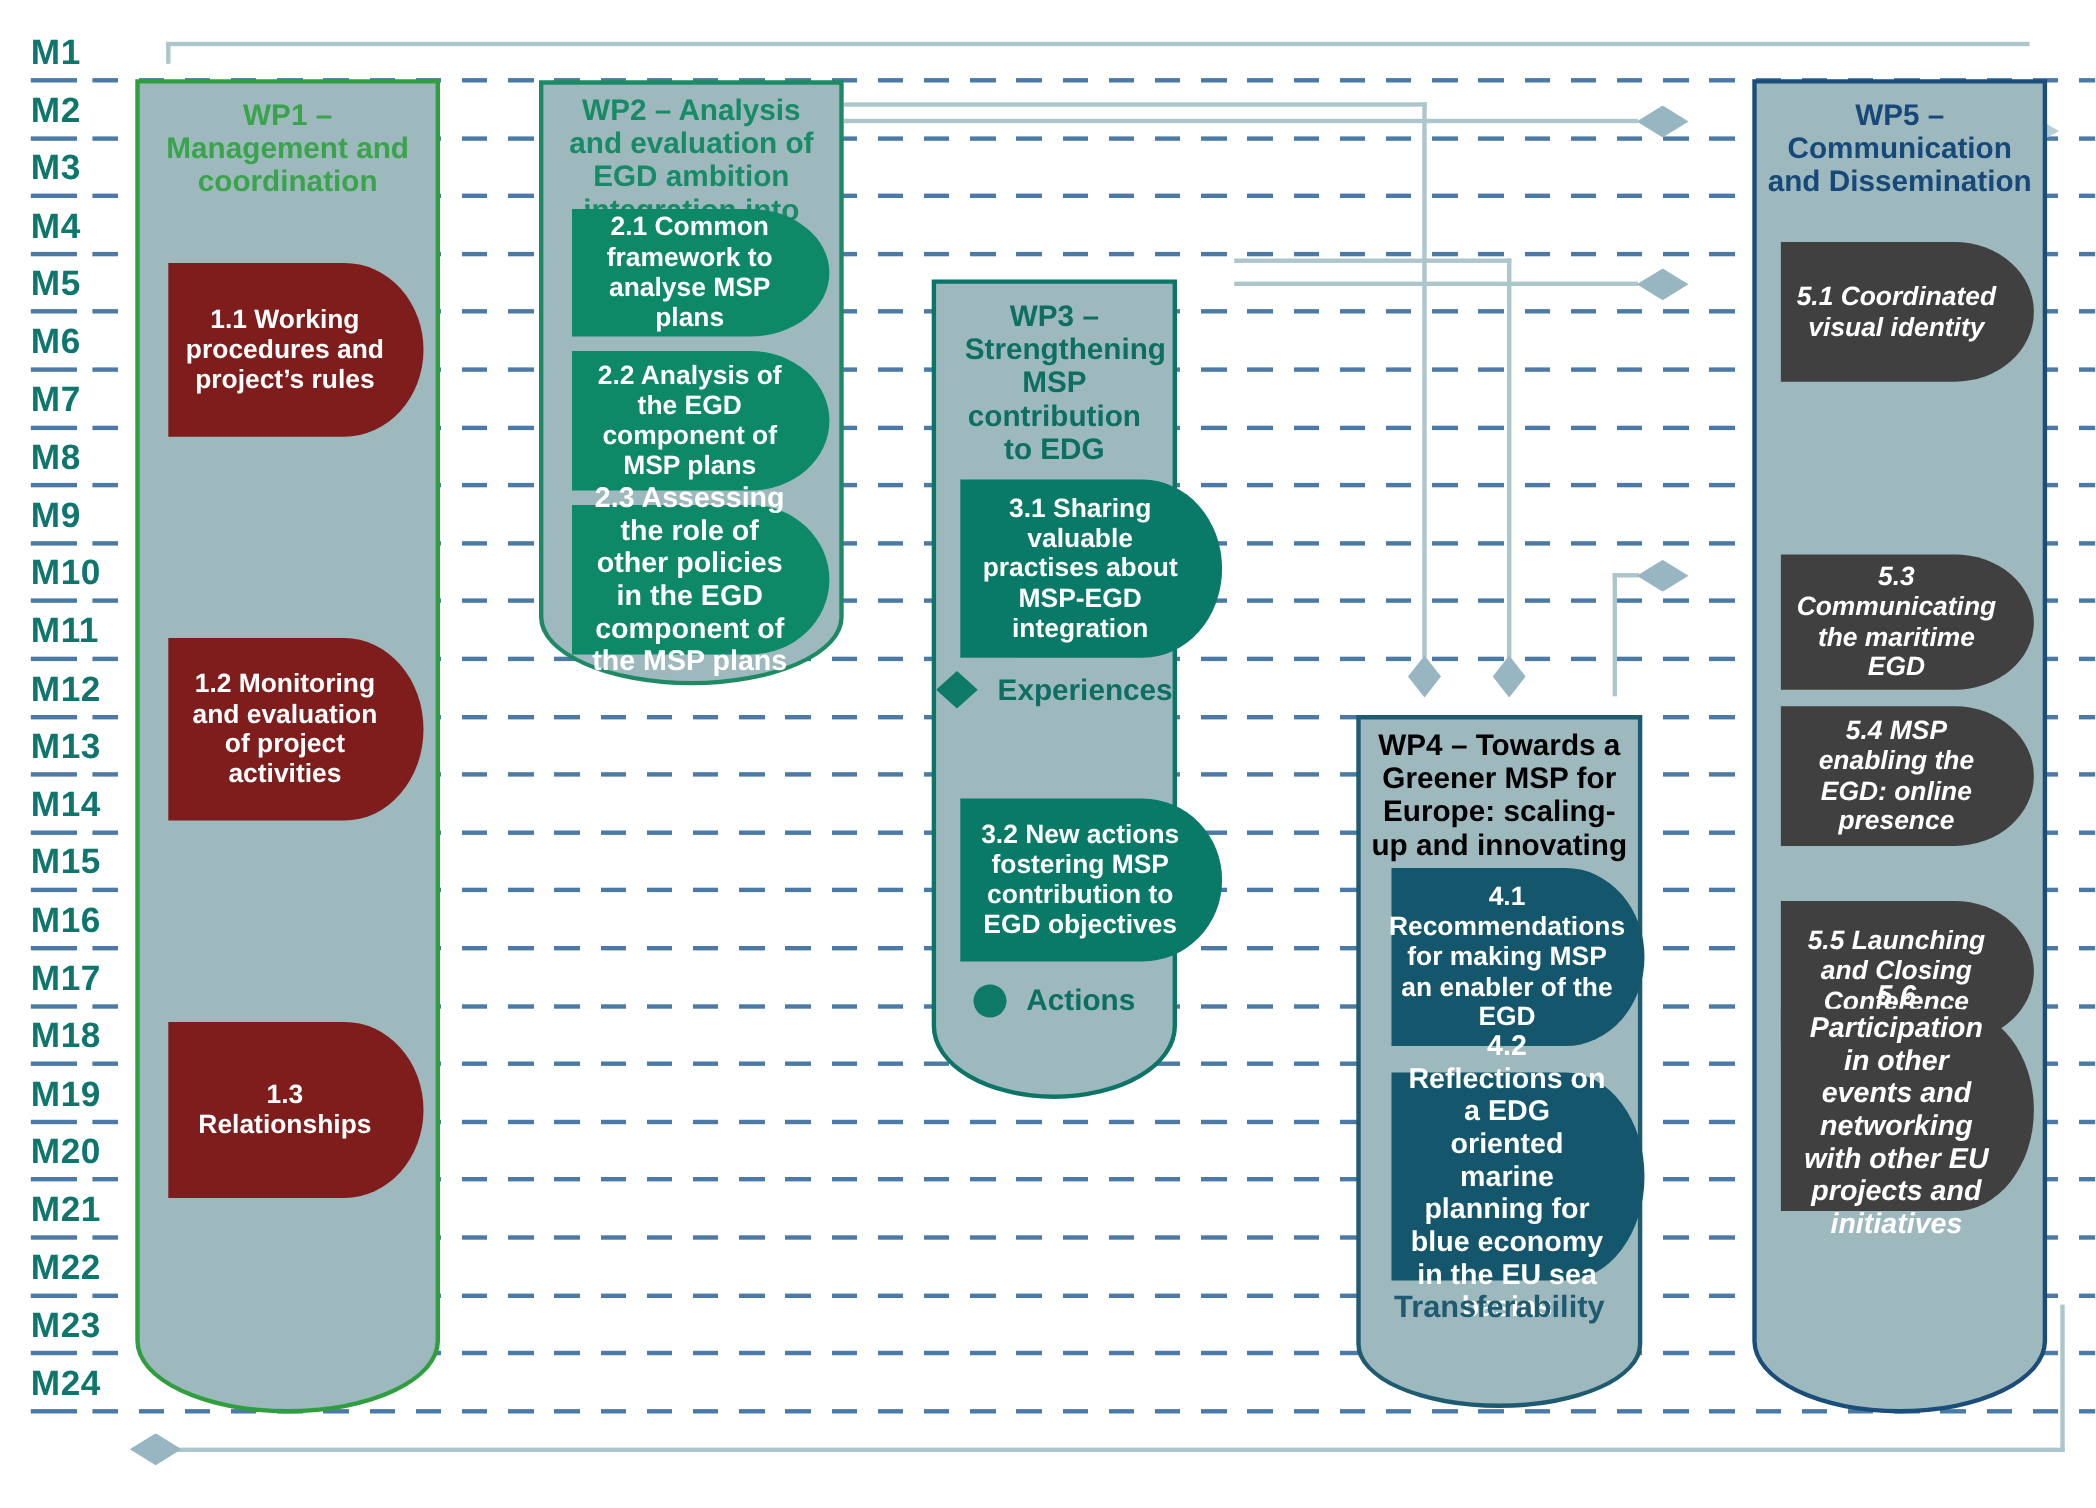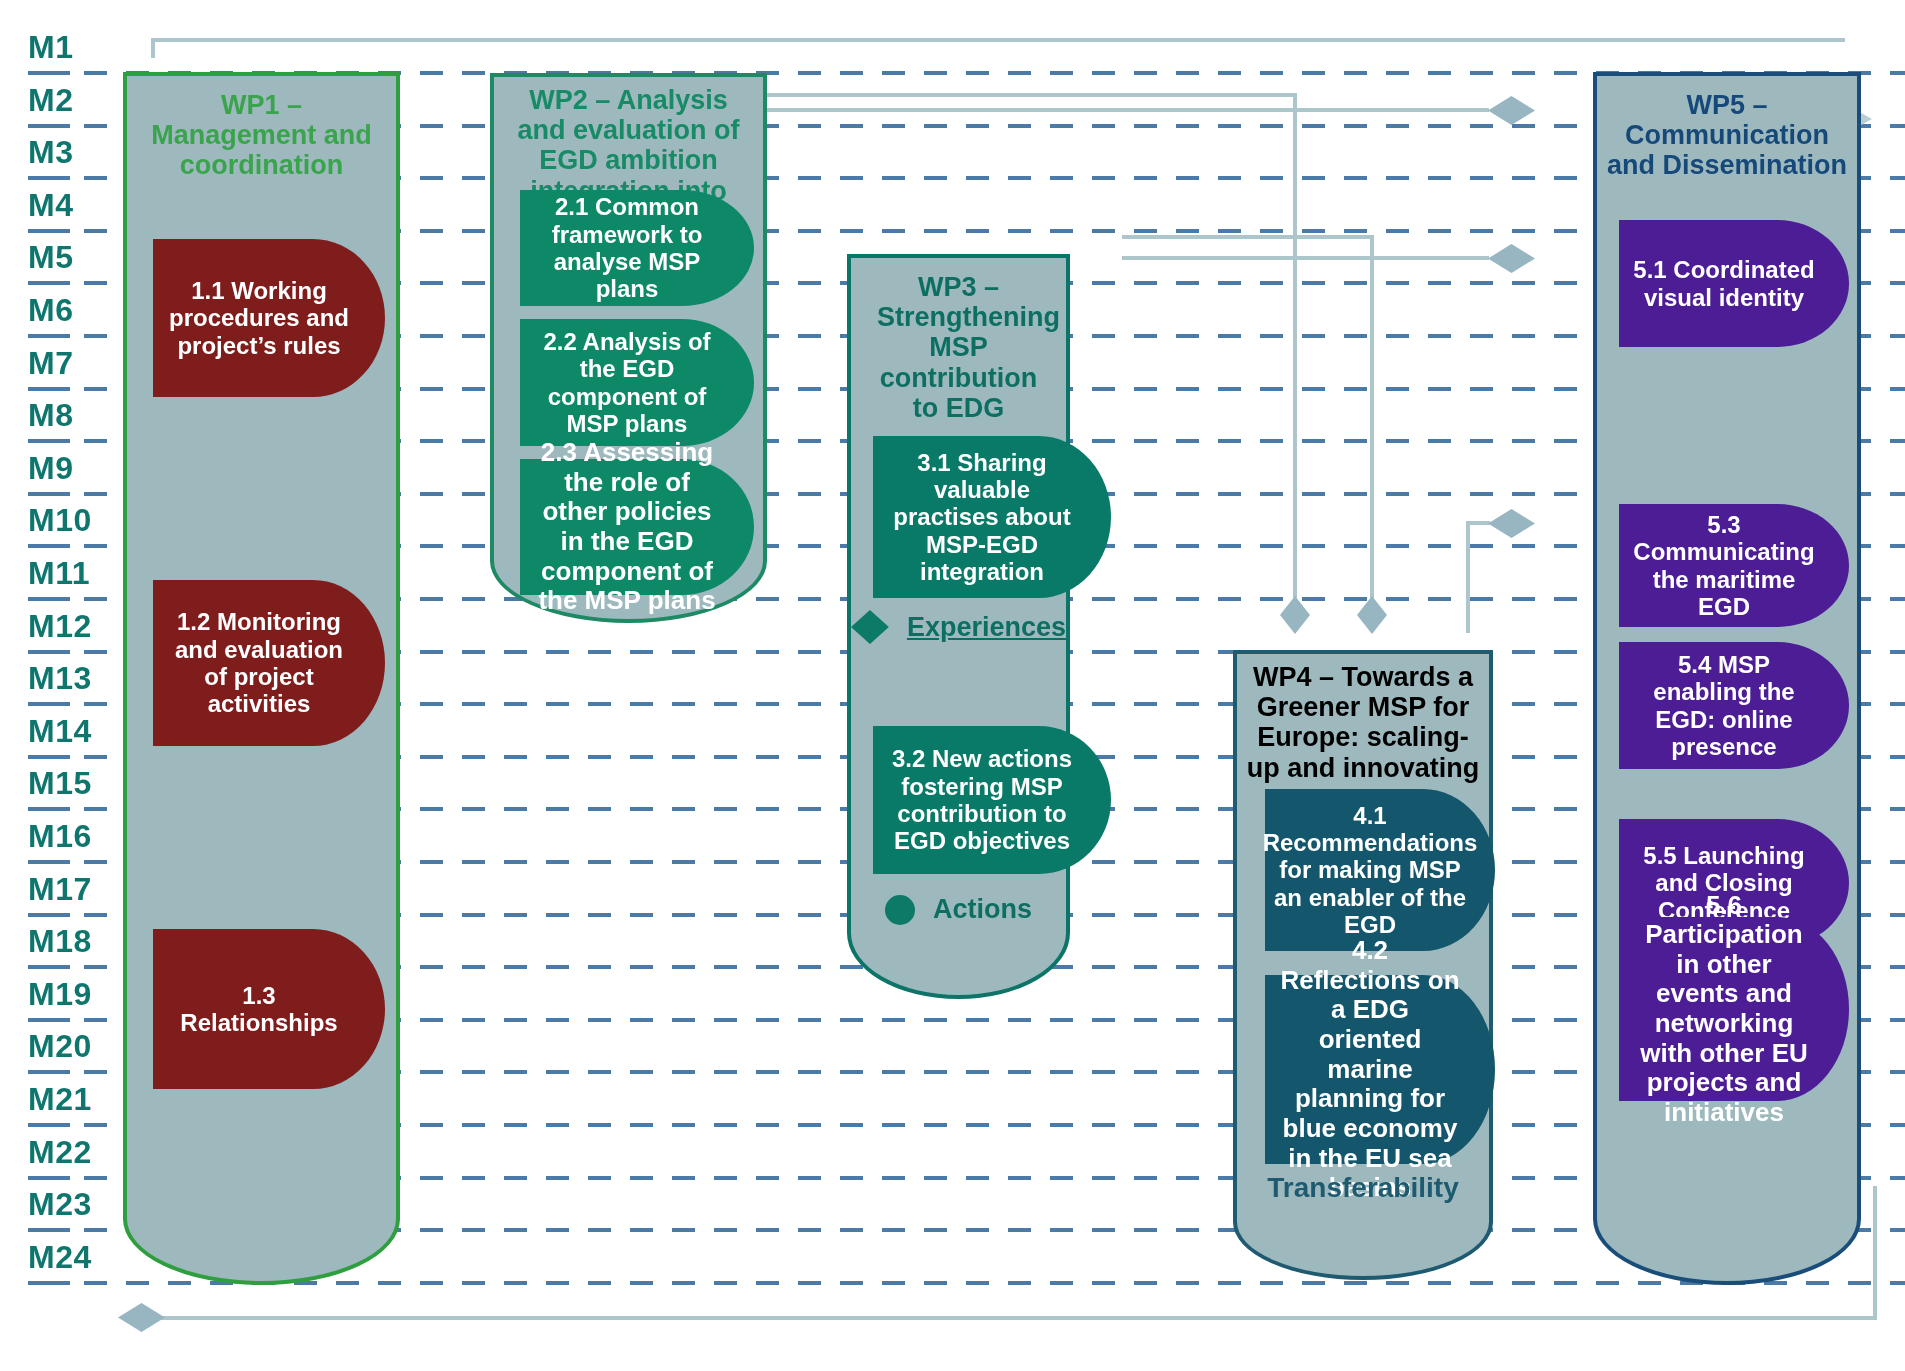--- a/index.html
+++ b/index.html
@@ -45,21 +45,21 @@
   .wp2 .wp-title{color:#178a66;}
   .wp2 .task{background:#0e8968;}
   .wp3{border-color:#0c7568;border-radius:0 0 50% 50% / 0 0 66px 66px;}
   .wp3 .wp-title{color:#0c6f62;}
   .wp3 .task{background:#0a7a68;}
   .wp4{border-color:#1e5a70;border-radius:0 0 50% 50% / 0 0 58px 58px;}
   .wp4 .wp-title{color:#000000;}
   .wp4 .task{background:#14566b;}
   .wp5{border-color:#1a4d7a;border-radius:0 0 50% 50% / 0 0 66px 66px;}
   .wp5 .wp-title{color:#16497a;}
-  .wp5 .task{background:#4c1d95;}
+  .wp5 .task{background:#404040;font-style:italic;}
 </style>
 </head>
 <body>
 
 <div class="canvas">
 
   <div id="months-layer">
       <div class="mrow" style="top: 71px;">
         <span class="mlabel">M1</span>
         <div class="munder"></div>
@@ -219,21 +219,21 @@
   <div class="wp wp2" style="left:490px;top:73px;width:277px;height:550px;">
     <div class="wp-title" style="top:8px;padding:0 8px;">WP2 – Analysis and evaluation of EGD ambition integration into MSP plans</div>
     <div class="task" style="left:26px;top:113px;width:234px;height:116px;">2.1 Common framework to analyse MSP plans</div>
     <div class="task" style="left:26px;top:242px;width:234px;height:127px;">2.2 Analysis of the EGD component of MSP plans</div>
     <div class="task small" style="left:26px;top:382px;width:234px;height:136px;">2.3 Assessing the role of other policies in the EGD component of the MSP plans</div>
   </div>
 
   <div class="wp wp3" style="left:847px;top:230px;width:223px;height:745px;margin-top:24px;">
     <div class="wp-title" style="top:14px;padding:0 26px;">WP3 – Strengthening MSP contribution to EDG</div>
     <div class="task" style="left:22px;top:178px;width:238px;height:162px;">3.1 Sharing valuable practises about MSP-EGD integration</div>
-    <div class="legend-row" style="top:352px;text-decoration:underline;">
+    <div class="legend-row" style="top:352px;">
       <span class="diamond-marker"></span>
       <span>Experiences</span>
     </div>
     <div class="task" style="left:22px;top:468px;width:238px;height:148px;">3.2 New actions fostering MSP contribution to EGD objectives</div>
     <div class="legend-row" style="top:636px;">
       <span class="circle-marker"></span>
       <span>Actions</span>
     </div>
   </div>
 

